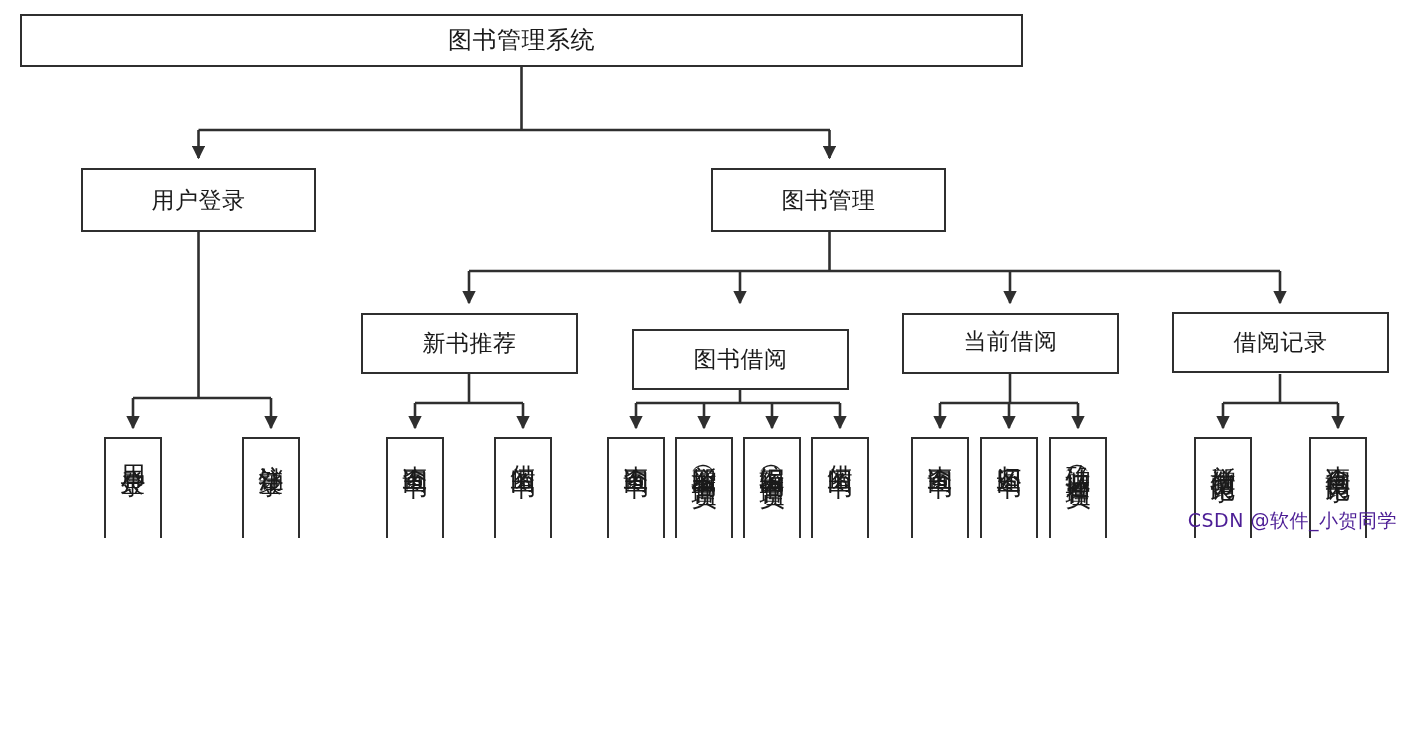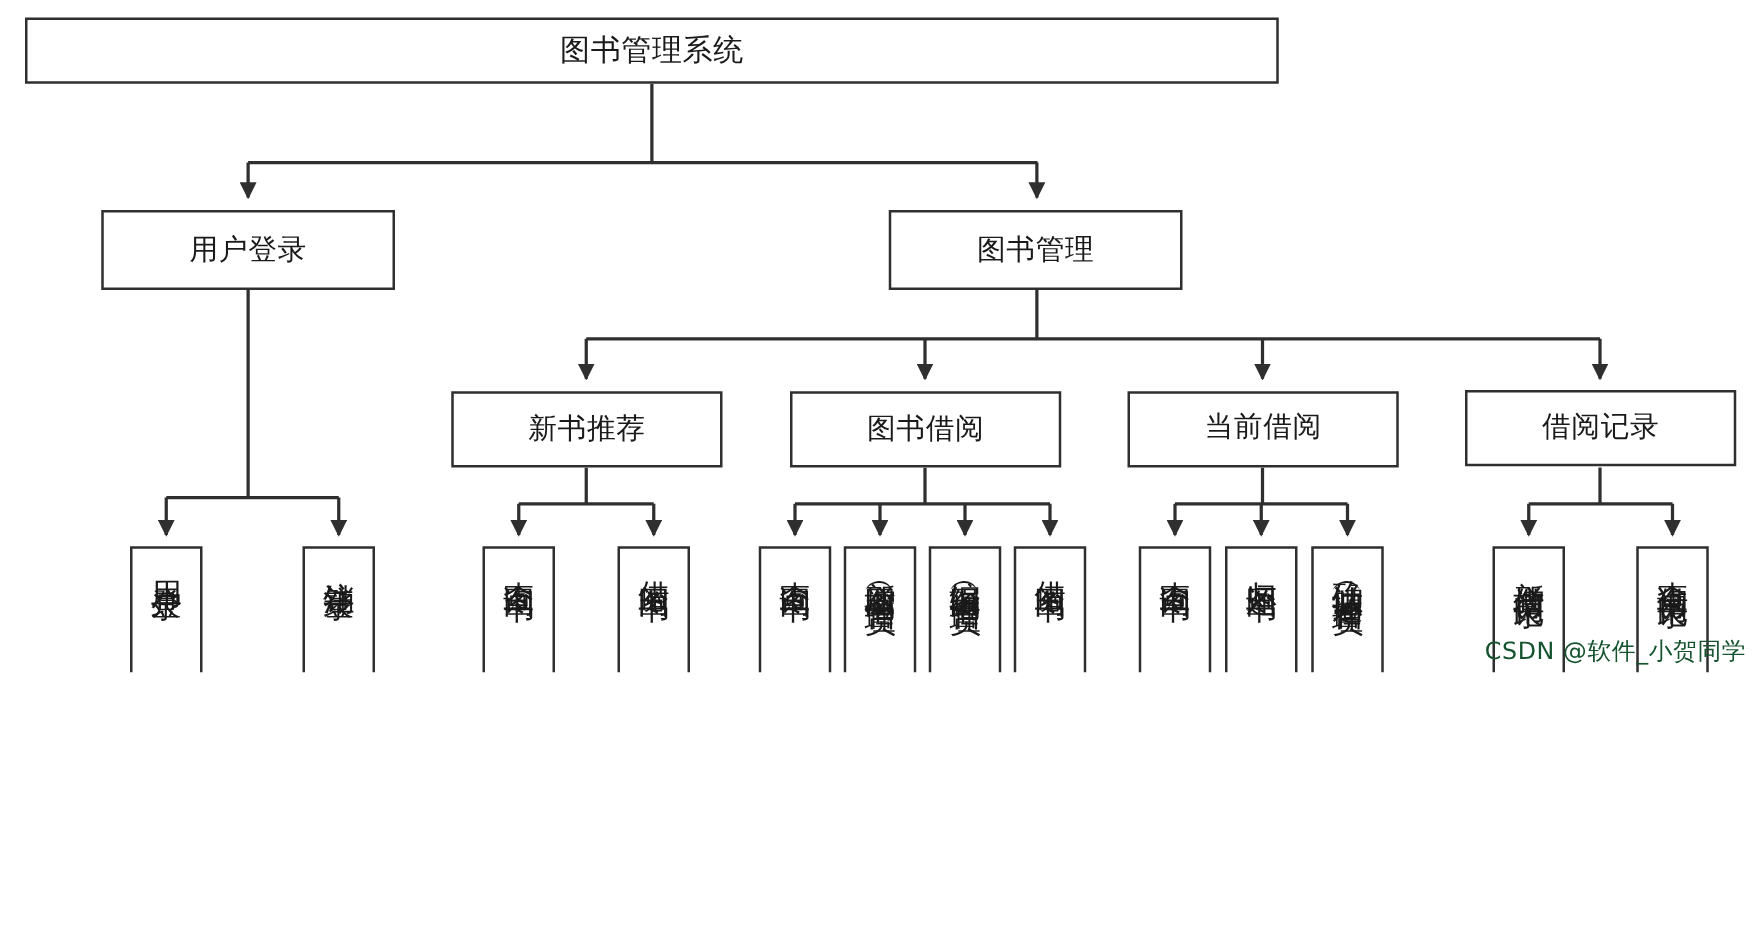--- a/index.html
+++ b/index.html
@@ -64,21 +64,21 @@
     letter-spacing: 3px;
     white-space: nowrap;
     display: block;
     margin: 0 auto;
   }
   .watermark {
     position: absolute;
     right: 8px;
     bottom: 4px;
     font-size: 19px;
-    color: #14532d;
+    color: #4c1d95;
     letter-spacing: 0.5px;
     z-index: 5;
     white-space: nowrap;
     font-family: "DejaVu Sans", "Liberation Sans", sans-serif;
   }
 </style>
 </head>
 <body>
 
 <div id="canvas">
@@ -144,21 +144,21 @@
   </div>
 
   <div class="node h" style="left:711px; top:168px; width:235px; height:64px;">
     <span class="label">图书管理</span>
   </div>
 
   <div class="node h" style="left:361px; top:313px; width:217px; height:61px;">
     <span class="label">新书推荐</span>
   </div>
 
-  <div class="node h" style="left:632px; top:313px; width:217px; height:61px;">
+  <div class="node h" style="left:632px; top:329px; width:217px; height:61px;">
     <span class="label">图书借阅</span>
   </div>
 
   <div class="node h" style="left:902px; top:313px; width:217px; height:61px;font-family:Liberation Mono, monospace;">
     <span class="label">当前借阅</span>
   </div>
 
   <div class="node h" style="left:1172px; top:312px; width:217px; height:61px;">
     <span class="label">借阅记录</span>
   </div>

